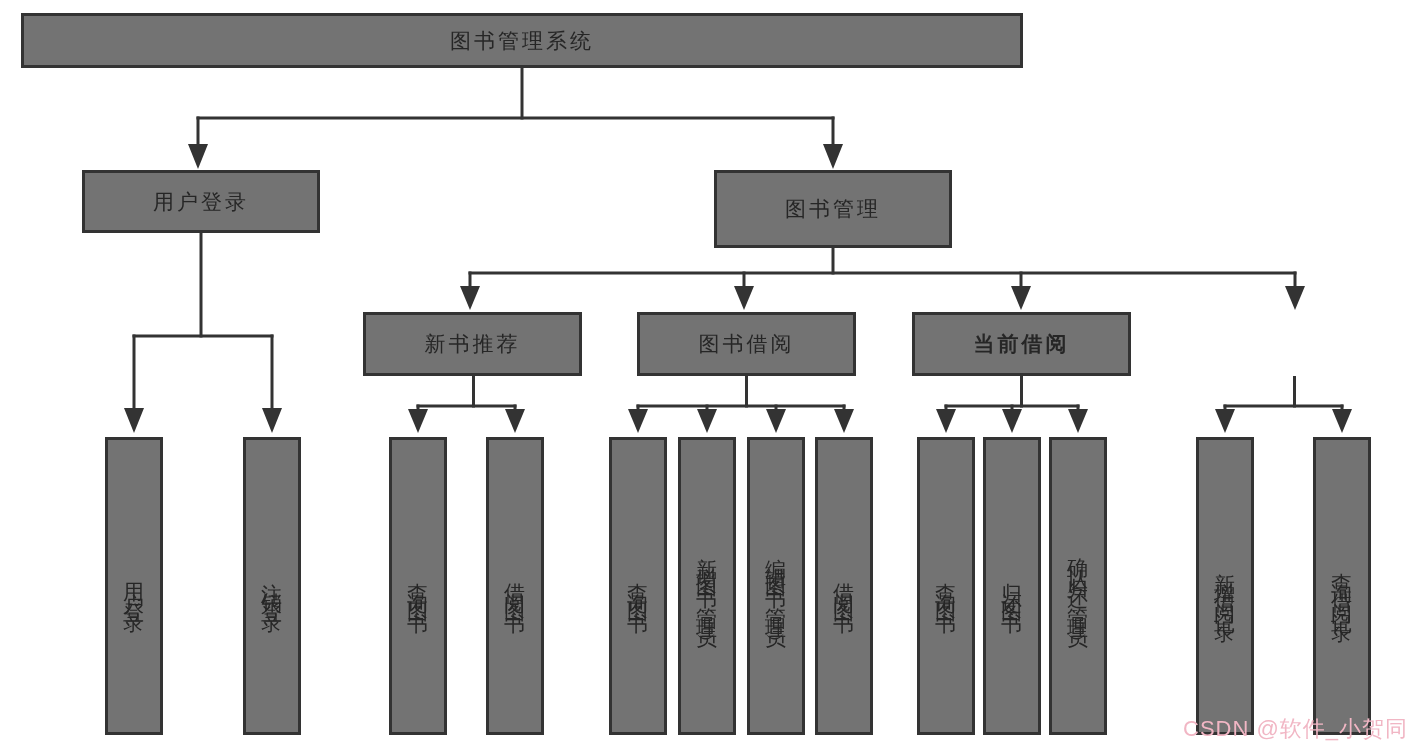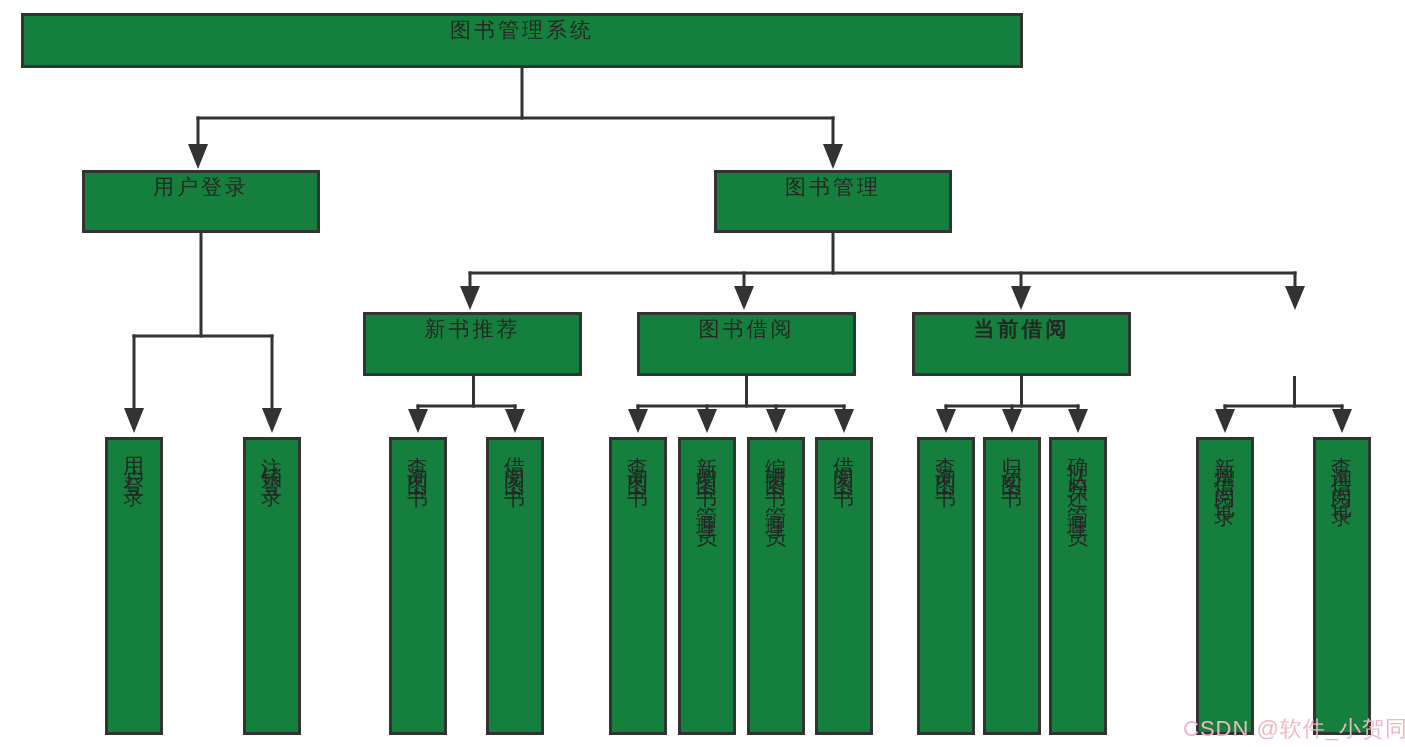--- a/index.html
+++ b/index.html
@@ -19,23 +19,24 @@
     position: absolute;
     left: 0;
     top: 0;
     width: 1405px;
     height: 747px;
     pointer-events: none;
   }
   .node {
     position: absolute;
     box-sizing: border-box;
-    background: #15803d;
+    background: #737373;
     border: 3px solid #333333;
     display: flex;
+    align-items: center;
     justify-content: center;
     color: #262626;
   }
   .hnode {
     font-size: 21px;
     letter-spacing: 3px;
     white-space: nowrap;
   }
   .vnode {
     width: 58px;
@@ -139,21 +140,21 @@
     </g>
   </svg>
 
   <div class="node hnode" style="left:21px; top:13px; width:1002px; height:55px;">
     <span>图书管理系统</span>
   </div>
 
   <div class="node hnode" style="left:82px; top:170px; width:238px; height:63px;">
     <span>用户登录</span>
   </div>
-  <div class="node hnode" style="left:714px; top:170px; width:238px; height:63px;">
+  <div class="node hnode" style="left:714px; top:170px; width:238px; height:78px;">
     <span>图书管理</span>
   </div>
 
   <div class="node hnode" style="left:363px; top:312px; width:219px; height:64px;">
     <span>新书推荐</span>
   </div>
   <div class="node hnode" style="left:637px; top:312px; width:219px; height:64px;">
     <span>图书借阅</span>
   </div>
   <div class="node hnode" style="left:912px; top:312px; width:219px; height:64px;font-weight:bold;">

